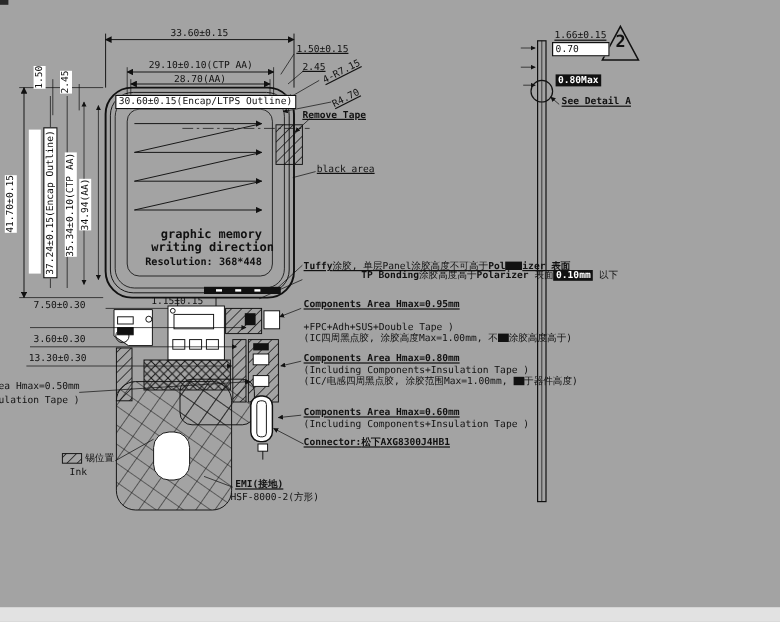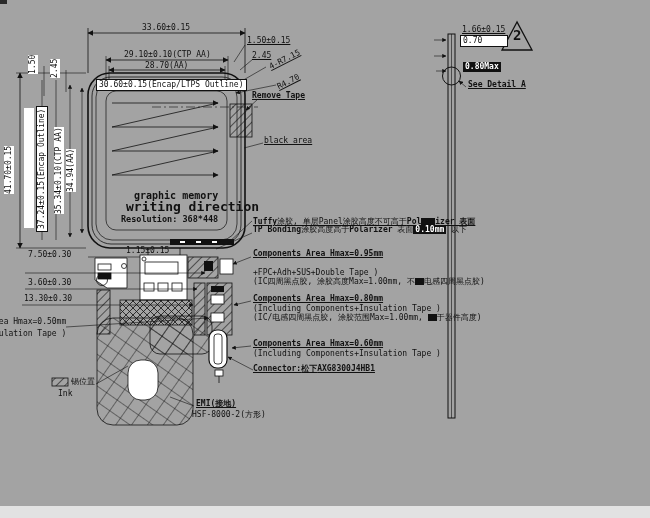--- a/index.html
+++ b/index.html
@@ -169,45 +169,45 @@
 
   <div class="lbl rot" style="left:14px;top:184px;">41.70±0.15</div>
   <div class="lbl rot inv" style="left:34px;top:218px;">37.24±0.15(LTPS Outline)</div>
   <div class="lbl rot boxed" style="left:48px;top:220px;">37.24±0.15(Encap Outline)</div>
   <div class="lbl rot" style="left:64px;top:204px;">35.34±0.10(CTP AA)</div>
   <div class="lbl rot" style="left:76px;top:182px;">34.94(AA)</div>
 
   <div class="lbl u b" style="left:252px;top:91px;">Remove Tape</div>
   <div class="lbl u" style="left:264px;top:136px;">black area</div>
   <div class="lbl b" style="left:134px;top:191px;font-size:10px;">graphic memory</div>
-  <div class="lbl b" style="left:126px;top:202px;font-size:13px;text-align:center;">writing direction</div>
+  <div class="lbl b" style="left:126px;top:202px;font-size:10px;text-align:center;">writing direction</div>
   <div class="lbl b" style="left:121px;top:214px;font-size:8.5px;">Resolution: 368*448</div>
   <div class="lbl" style="left:93px;top:246px;margin-left:33px;">1.15±0.15</div>
 
   <div class="lbl" style="left:28px;top:250px;">7.50±0.30</div>
   <div class="lbl" style="left:28px;top:278px;">3.60±0.30</div>
   <div class="lbl" style="left:24px;top:294px;">13.30±0.30</div>
   <div class="lbl" style="left:-6px;top:317px;">rea Hmax=0.50mm</div>
   <div class="lbl" style="left:-6px;top:329px;">sulation Tape )</div>
   <div class="lbl" style="left:71px;top:377px;text-align:right;">锡位置</div>
   <div class="lbl" style="left:58px;top:389px;">Ink</div>
   <div class="lbl u b" style="left:196px;top:399px;">EMI(接地)</div>
   <div class="lbl" style="left:192px;top:410px;">HSF-8000-2(方形)</div>
 
   <div class="note u" style="top:217px;">
     <span class="b">Tuffy</span><span>涂胶, 单层Panel涂胶高度不可高于</span><span class="b">Pol</span><span class="redact"></span><span class="b">izer 表面</span>
   </div>
-  <div class="note" style="top:225px;">
+  <div class="note" style="top:225px;margin-left:48px;">
     <span class="b">TP Bonding</span><span>涂胶高度高于</span><span class="b">Polarizer</span><span> 表面</span><span class="inv b">0.10mm</span><span> 以下</span>
   </div>
 
   <div class="note u b" style="top:249px;">Components Area Hmax=0.95mm</div>
   <div class="note" style="top:268px;">+FPC+Adh+SUS+Double Tape )</div>
   <div class="note" style="top:277px;">
-    <span>(IC四周黑点胶, 涂胶高度Max=1.00mm, 不</span><span class="redact sm"></span><span>电感四周黑点胶)</span>
+    <span>(IC四周黑点胶, 涂胶高度Max=1.00mm, 不</span><span class="redact sm"></span><span>涂胶高度高于)</span>
   </div>
 
   <div class="note u b" style="top:294px;">Components Area Hmax=0.80mm</div>
   <div class="note" style="top:304px;">(Including Components+Insulation Tape )</div>
   <div class="note" style="top:313px;">
     <span>(IC/电感四周黑点胶, 涂胶范围Max=1.00mm, </span><span class="redact sm"></span><span>于器件高度)</span>
   </div>
 
   <div class="note u b" style="top:339px;">Components Area Hmax=0.60mm</div>
   <div class="note" style="top:349px;">(Including Components+Insulation Tape )</div>

